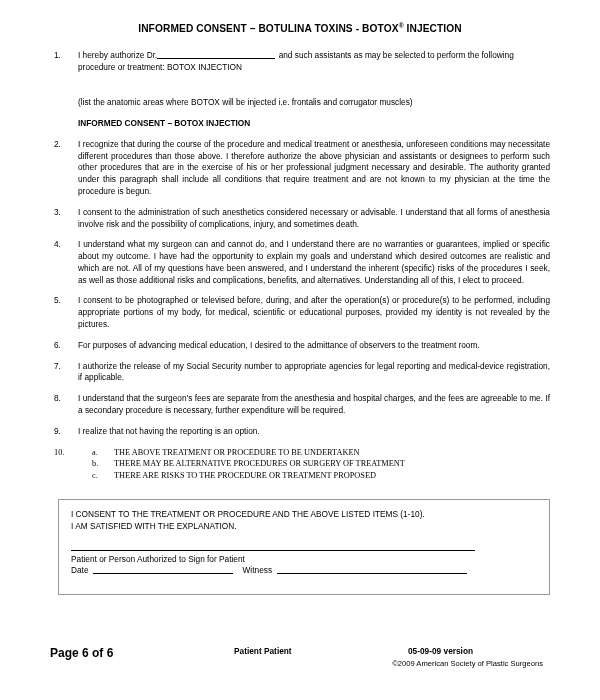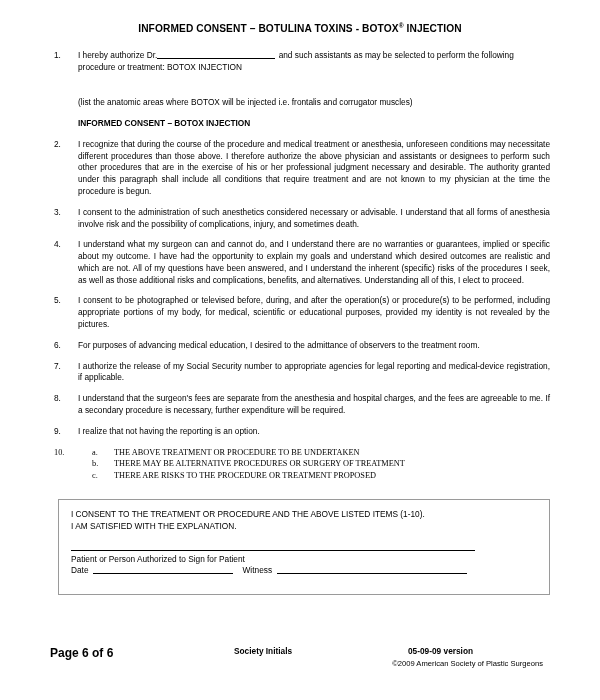--- a/index.html
+++ b/index.html
@@ -274,19 +274,19 @@
         <span class="rule-date"></span>
         <span>Witness</span>
         <span class="rule-witness"></span>
       </div>
     </div>
   </div>
 
   <div class="footer">
     <div class="footer-row">
       <span class="footer-page">Page 6 of 6</span>
-      <span class="footer-initials">Society Initials</span>
+      <span class="footer-initials">Patient Patient</span>
       <span class="footer-version">05-09-09 version</span>
     </div>
     <div class="footer-copyright">©2009 American Society of Plastic Surgeons</div>
   </div>
 
 </div>
 
 </body></html>

